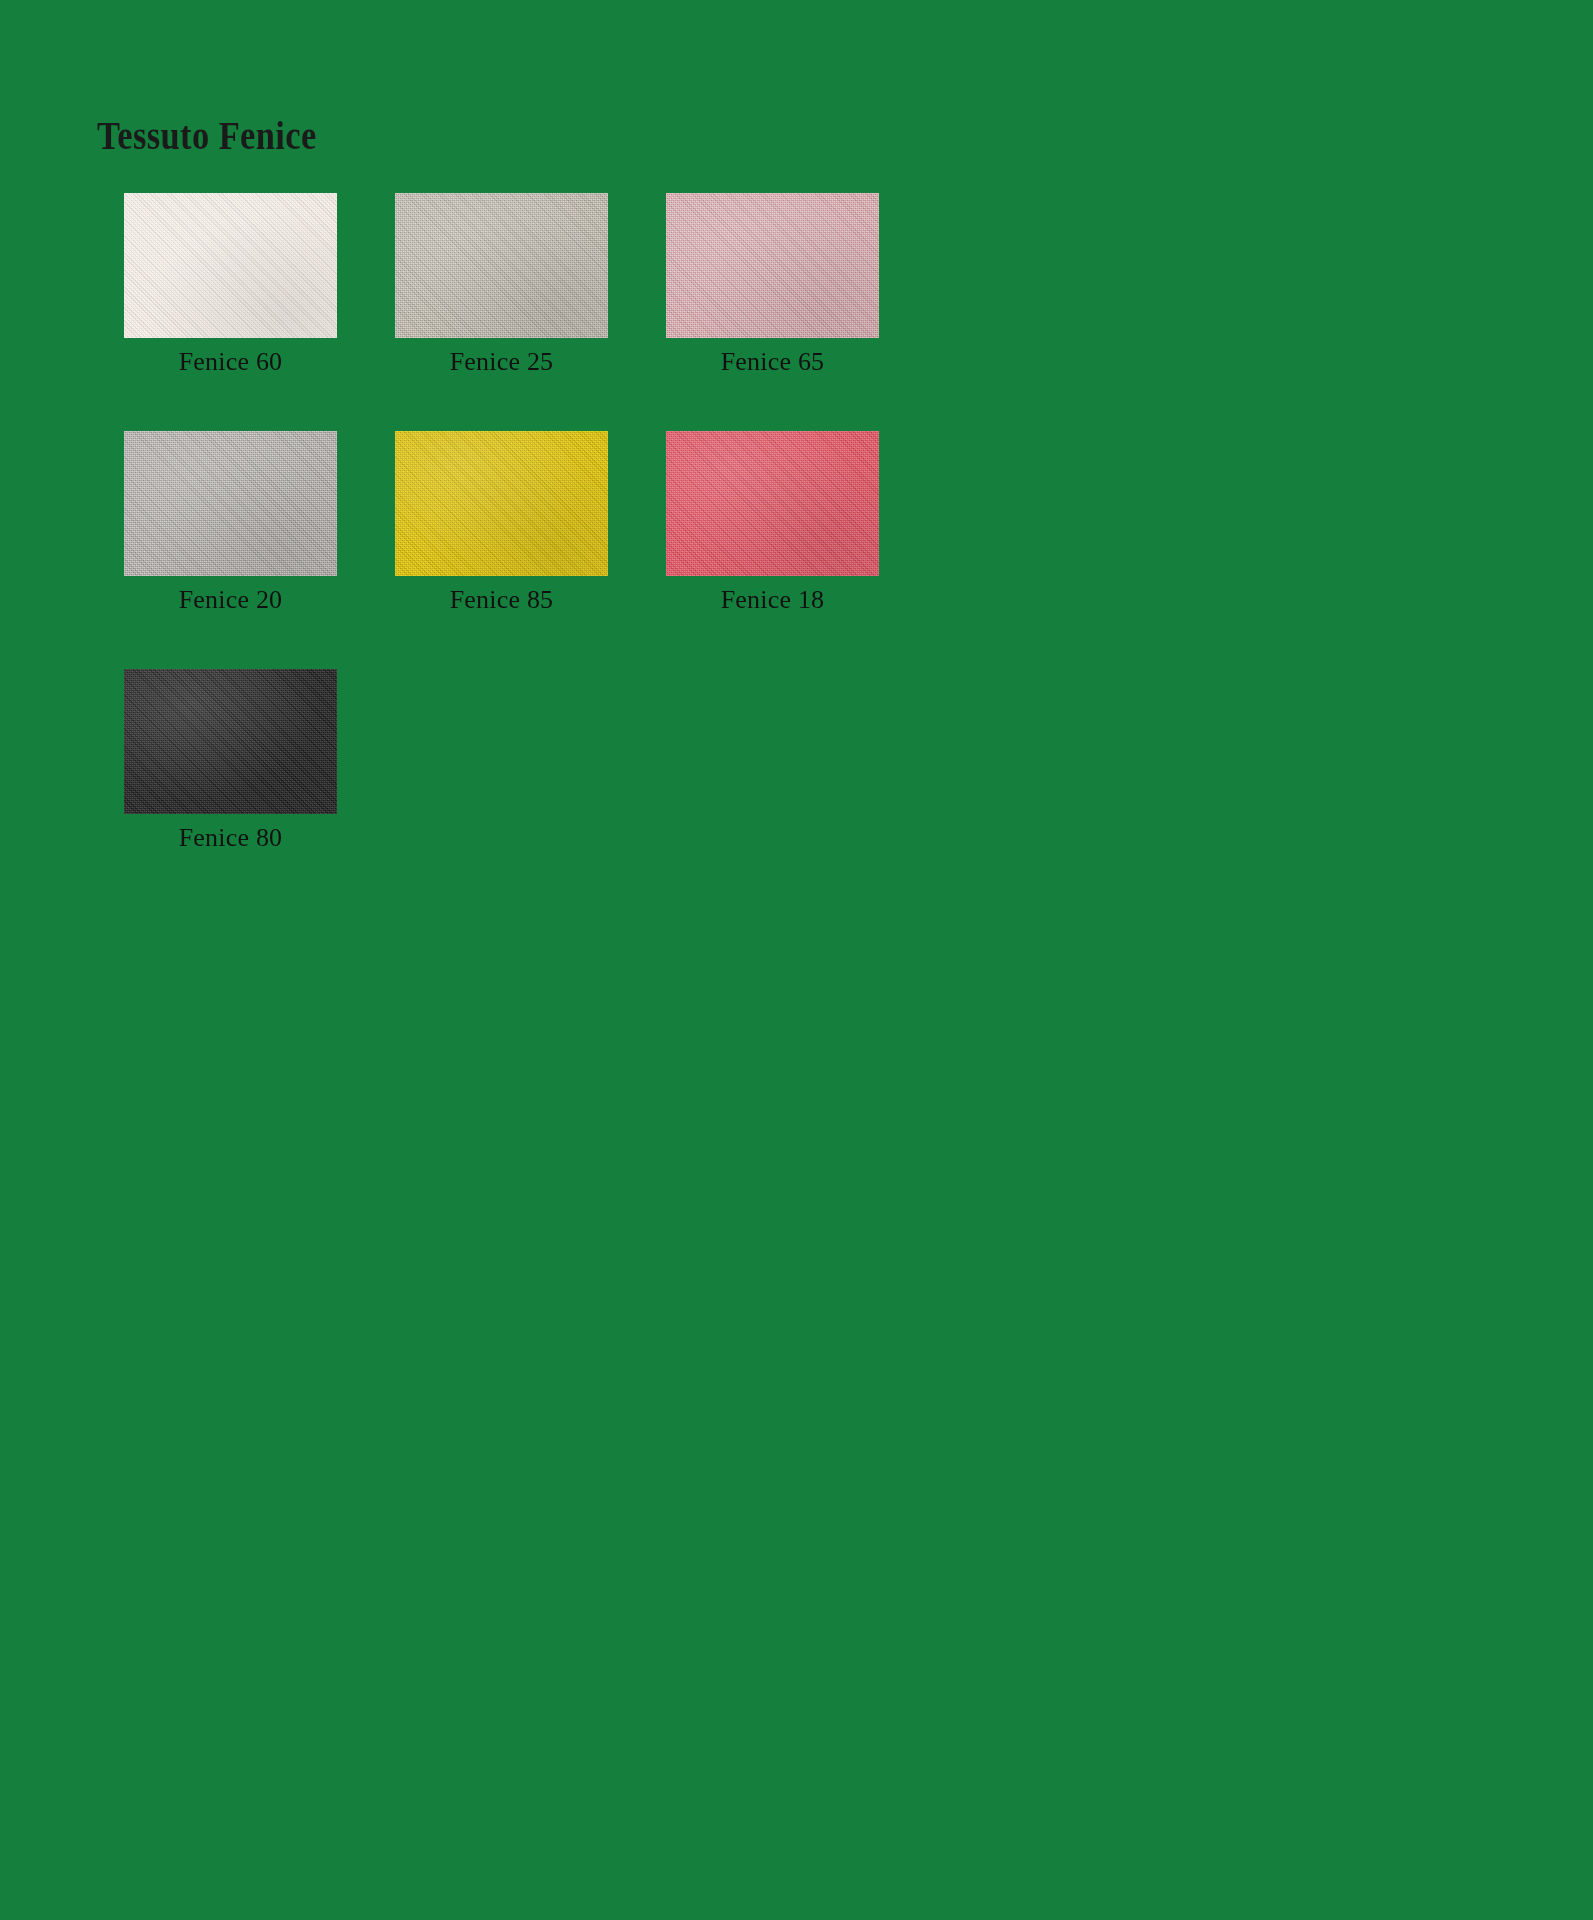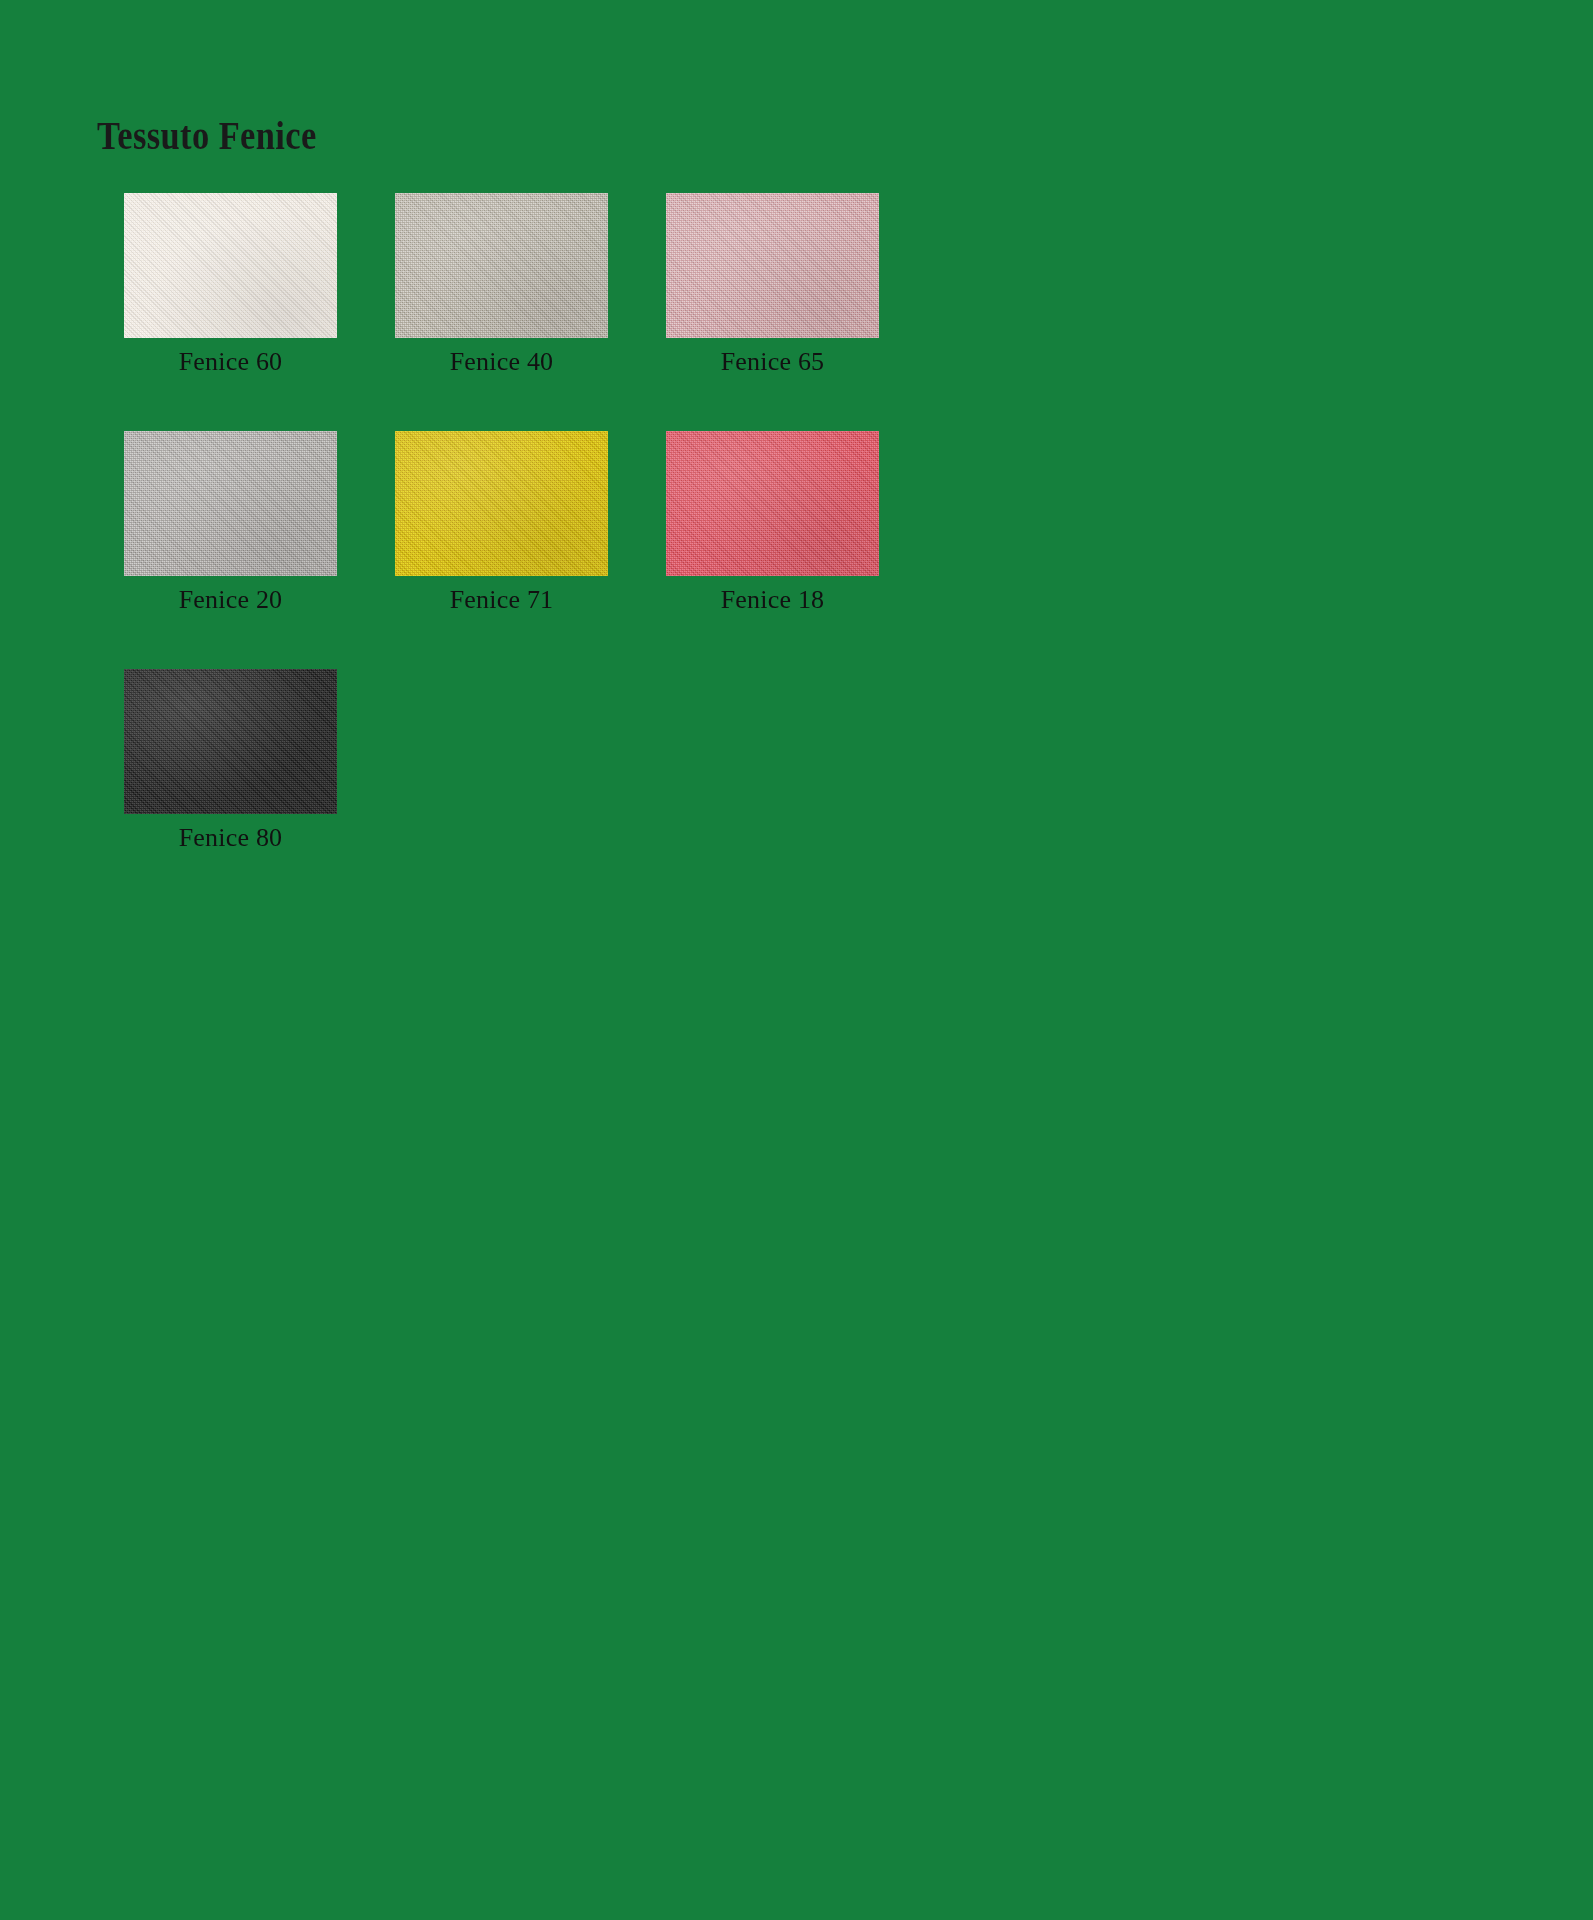--- a/index.html
+++ b/index.html
@@ -136,36 +136,36 @@
 
   <div class="swatch-grid">
 
     <div class="swatch-row">
       <div class="swatch-cell">
         <div class="swatch-chip" style="background-color: rgb(239, 233, 224);"></div>
         <div class="swatch-label">Fenice 60</div>
       </div>
       <div class="swatch-cell">
         <div class="swatch-chip" style="background-color: rgb(180, 174, 162);"></div>
-        <div class="swatch-label">Fenice 40</div>
+        <div class="swatch-label">Fenice 25</div>
       </div>
       <div class="swatch-cell">
         <div class="swatch-chip" style="background-color: rgb(207, 160, 164);"></div>
         <div class="swatch-label">Fenice 65</div>
       </div>
     </div>
 
     <div class="swatch-row">
       <div class="swatch-cell">
         <div class="swatch-chip" style="background-color: rgb(167, 164, 161);"></div>
         <div class="swatch-label">Fenice 20</div>
       </div>
       <div class="swatch-cell">
         <div class="swatch-chip" style="background-color: rgb(211, 181, 17);"></div>
-        <div class="swatch-label">Fenice 71</div>
+        <div class="swatch-label">Fenice 85</div>
       </div>
       <div class="swatch-cell">
         <div class="swatch-chip" style="background-color: rgb(217, 81, 93);"></div>
         <div class="swatch-label">Fenice 18</div>
       </div>
     </div>
 
     <div class="swatch-row">
       <div class="swatch-cell">
         <div class="swatch-chip dark" style="background-color: rgb(29, 29, 29);"></div>

